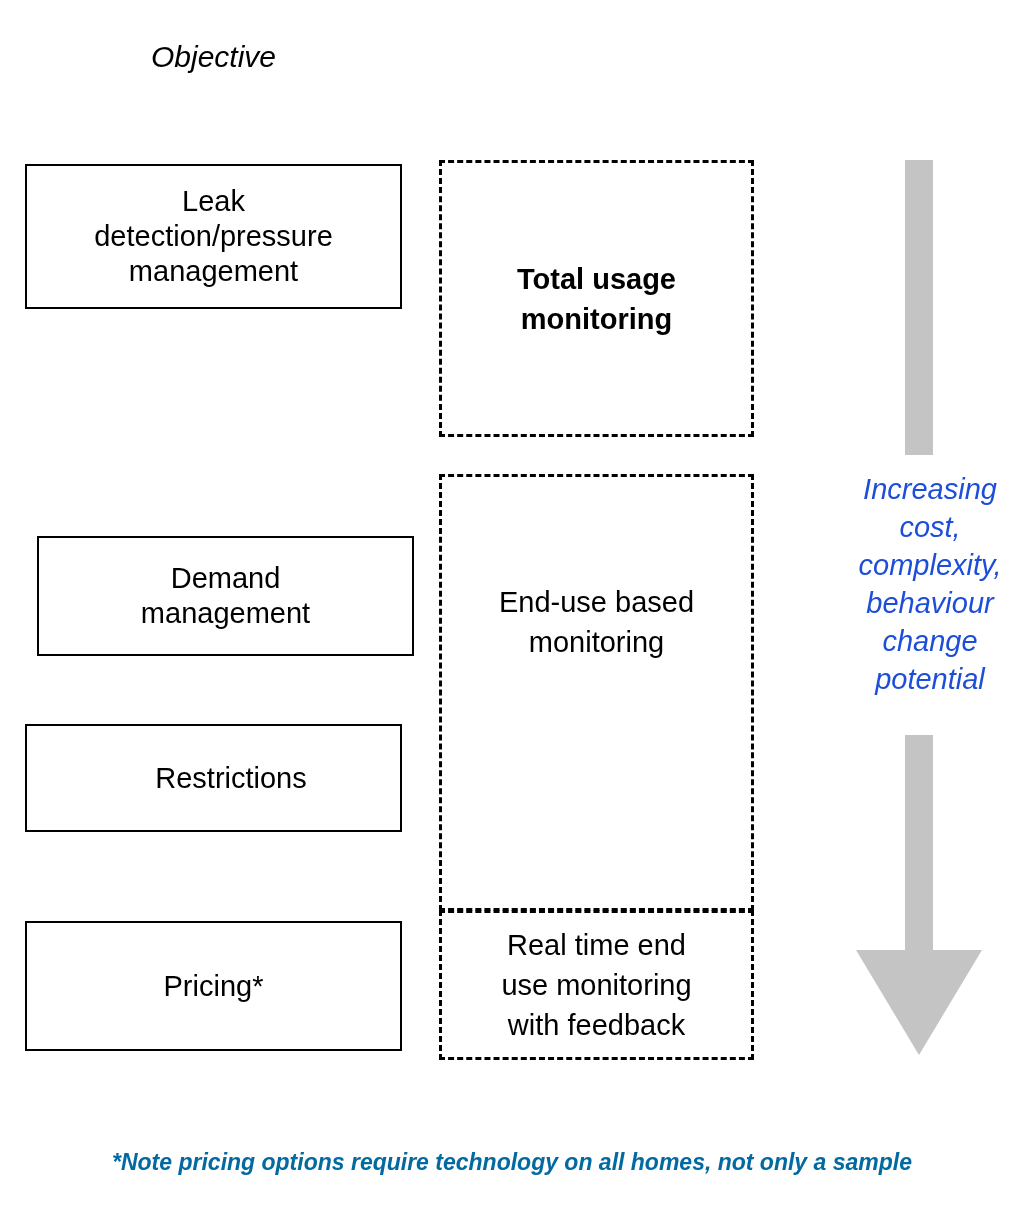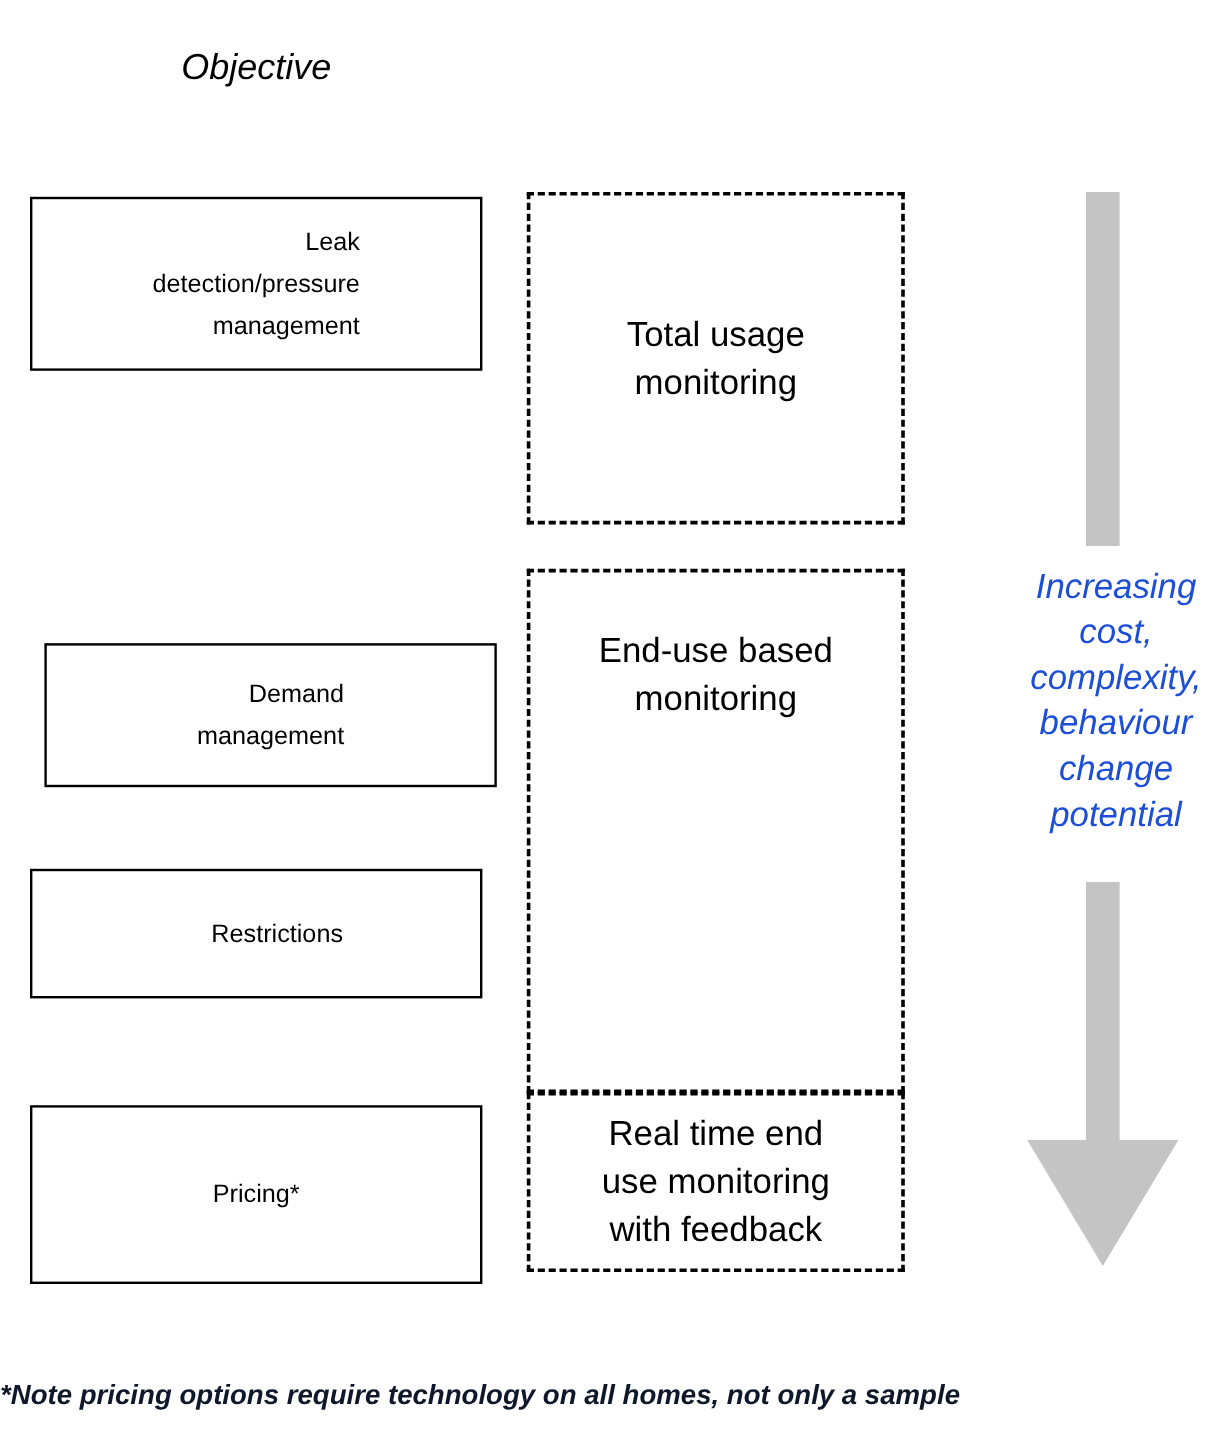--- a/index.html
+++ b/index.html
@@ -50,32 +50,32 @@
     left: 25px;
     width: 377px;
     border: 2px solid #000000;
     box-sizing: border-box;
     display: flex;
     align-items: center;
     justify-content: center;
     background: #ffffff;
   }
   .obj-box .box-text {
-    font-size: 21px;
+    font-size: 29px;
     line-height: 35px;
-    text-align: right;
+    text-align: center;
     white-space: pre-line;
     padding: 0 6px;
   }
 
   #obj-box-0 { top: 164px;  height: 145px; }
   #obj-box-1 { top: 348px;  height: 148px; }
   #obj-box-2 { top: 536px;  height: 120px; margin-left: 12px; }
   #obj-box-3 { top: 724px;  height: 108px; padding-left: 35px; }
-  #obj-box-4 { top: 921px;  height: 149px; }
+  #obj-box-4 { top: 921px;  height: 130px; }
 
   
   .tech-box {
     position: absolute;
     left: 439px;
     width: 315px;
     border: 3px dashed #000000;
     box-sizing: border-box;
     display: flex;
     align-items: center;
@@ -83,23 +83,23 @@
     background: transparent;
   }
   .tech-box .box-text {
     font-size: 29px;
     line-height: 40px;
     text-align: center;
     white-space: pre-line;
     padding: 0 6px;
   }
 
-  #tech-box-0 { top: 160px; height: 277px; }
+  #tech-box-0 { top: 160px; height: 277px; font-weight: bold; }
   #tech-box-1 { top: 474px; height: 437px; align-items: flex-start; }
-  #tech-box-1 .box-text { margin-top: 46px; }
+  #tech-box-1 .box-text { margin-top: 105px; }
   #tech-box-2 { top: 910px; height: 150px; }
 
   
   .arrow-wrap {
     position: absolute;
     left: 856px;
     top: 160px;
     width: 168px;
     height: 900px;
     pointer-events: none;
@@ -119,25 +119,26 @@
     white-space: pre-line;
     color: #1d4ed8;
   }
 
   
   #footnote {
     position: absolute;
     left: 0px;
     top: 1148px;
     width: 1024px;
+    text-align: center;
     font-style: italic;
     font-weight: bold;
     font-size: 23px;
     line-height: 28px;
-    color: #0f172a;
+    color: #0369a1;
   }
 </style>
 </head>
 <body>
 
 <div class="canvas">
 
   <div class="col-header" id="hdr-objective">Objective</div>
 
 

